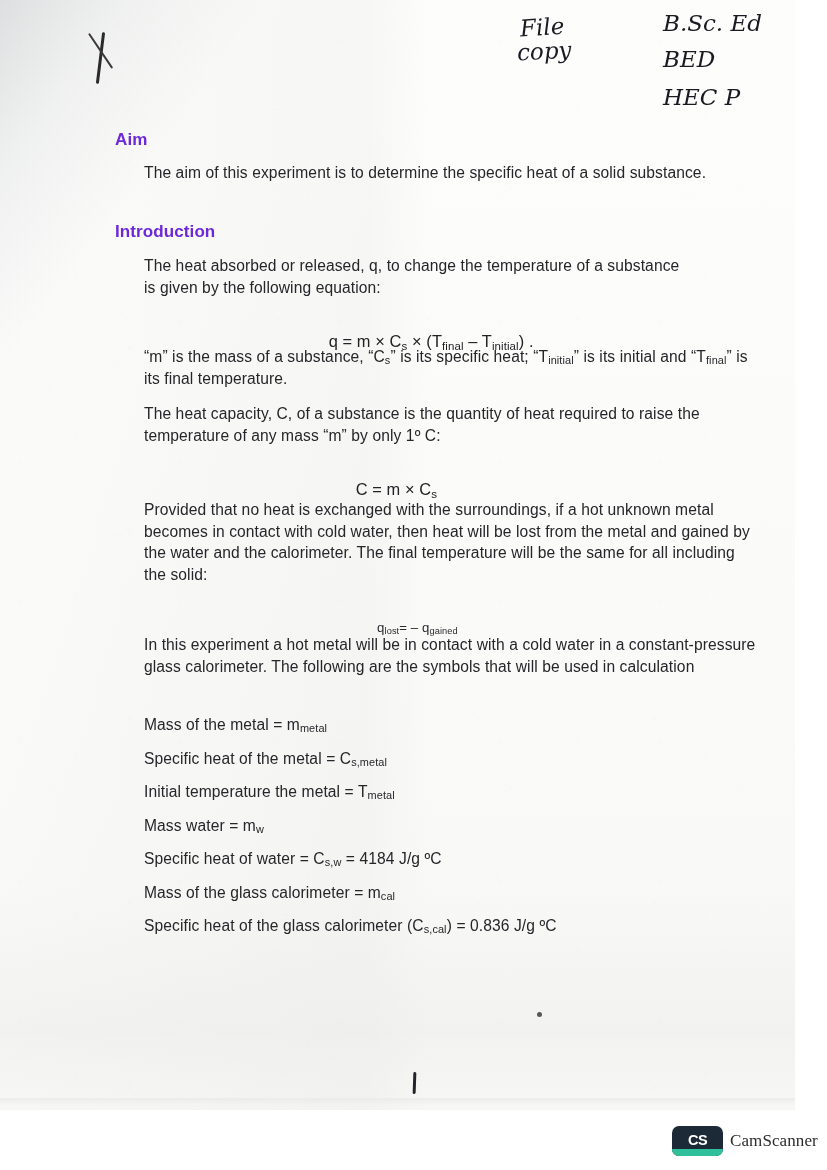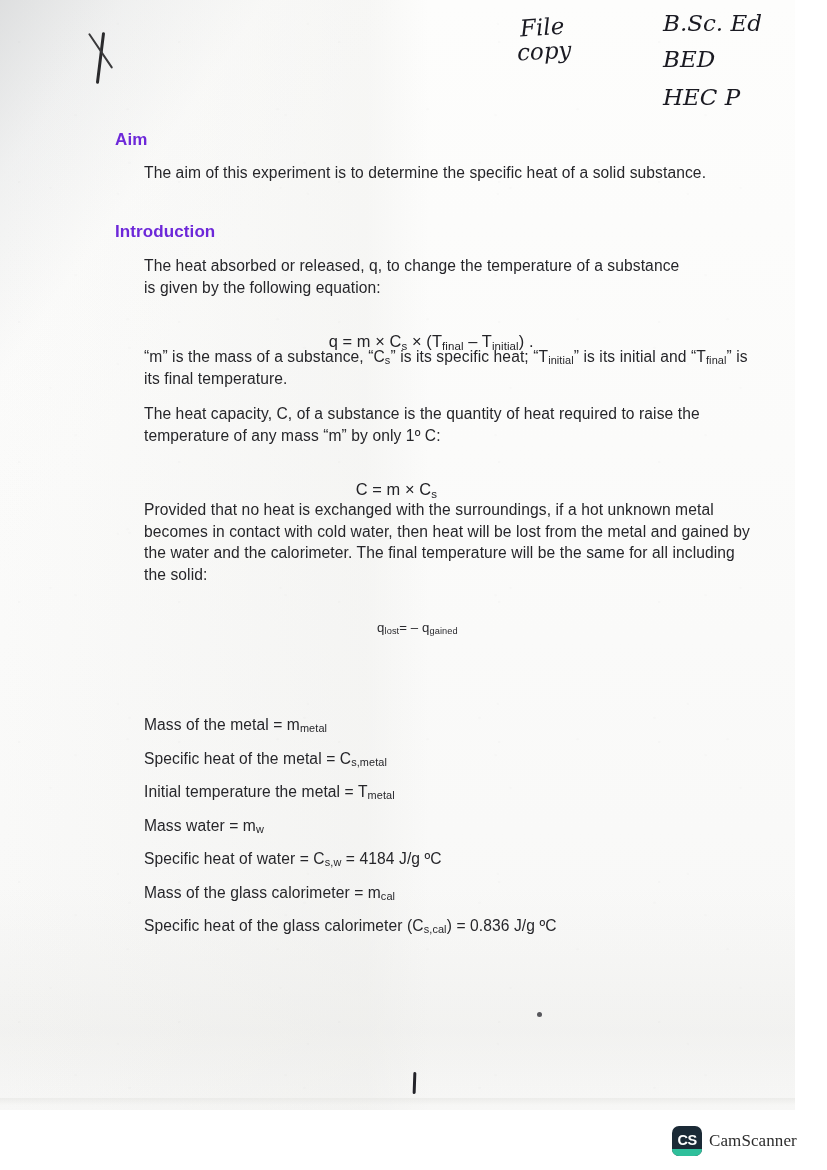--- a/index.html
+++ b/index.html
@@ -168,21 +168,21 @@
   .cam {
     position: absolute;
     left: 672px;
     top: 1126px;
     display: flex;
     align-items: center;
     gap: 7px;
   }
   .cam-logo {
     position: relative;
-    width: 30px;
+    width: 51px;
     height: 30px;
     border-radius: 7px;
     background: #1b2a36;
     overflow: hidden;
     display: flex;
     align-items: center;
     justify-content: center;
   }
   .cam-logo .cs {
     position: relative;
@@ -252,20 +252,21 @@
   <div class="t body para" style="left:115px; top:499px; width:617px;">Provided that no heat is exchanged with the surroundings, if a hot unknown metal becomes in contact with cold water, then heat will be lost from the metal and gained by the water and the calorimeter. The final temperature will be the same for all including the solid:</div>
 
   <div class="t eq" style="left:337px; top:461px;">
     <span>C = m × C</span><sub>s</sub>
   </div>
 
   <div class="t eq-small" style="left:362px; top:605px;">
     <span>q</span><sub>lost</sub><span>= – q</span><sub>gained</sub>
   </div>
 
+  <div class="t body para" style="left:115px; top:634px; width:625px;">In this experiment a hot metal will be in contact with a cold water in a constant-pressure glass calorimeter. The following are the symbols that will be used in calculation</div>
 
   <div id="symbol-list">
       <div class="t body" style="left: 115px; top: 714px;"><span>Mass of the metal = m</span><sub>metal</sub><span></span></div>
       <div class="t body" style="left: 115px; top: 747.5px;"><span>Specific heat of the metal = C</span><sub>s,metal</sub><span></span></div>
       <div class="t body" style="left: 115px; top: 781px;"><span>Initial temperature the metal = T</span><sub>metal</sub><span></span></div>
       <div class="t body" style="left: 115px; top: 814.5px;"><span>Mass water = m</span><sub>w</sub><span></span></div>
       <div class="t body" style="left: 115px; top: 848px;"><span>Specific heat of water = C</span><sub>s,w</sub><span> = 4184 J/g ºC</span></div>
       <div class="t body" style="left: 115px; top: 881.5px;"><span>Mass of the glass calorimeter = m</span><sub>cal</sub><span></span></div>
       <div class="t body" style="left: 115px; top: 915px;"><span>Specific heat of the glass calorimeter (C</span><sub>s,cal</sub><span>) = 0.836 J/g ºC</span></div>
     </div>

